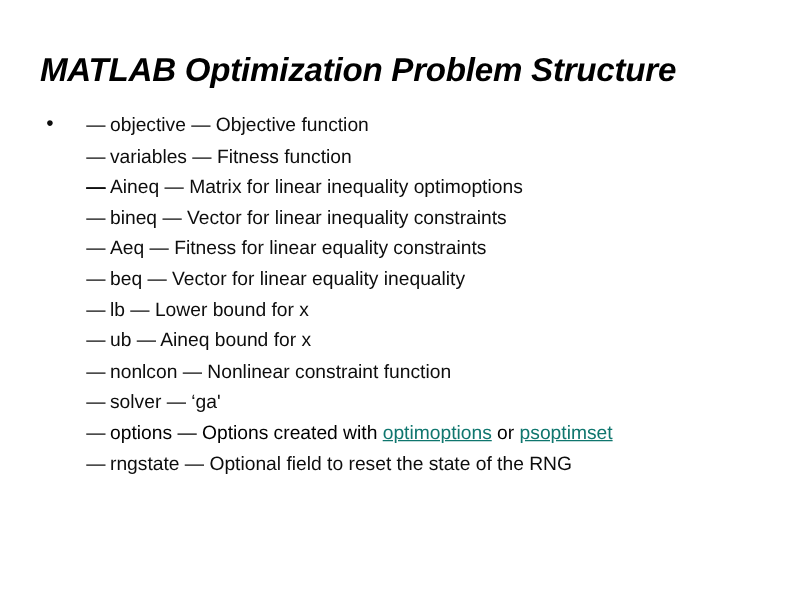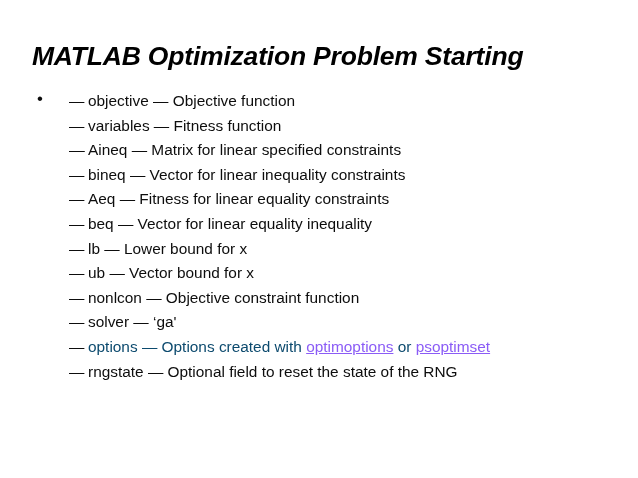--- a/index.html
+++ b/index.html
@@ -78,33 +78,33 @@
   .bullet-l2 .marker {
     position: absolute;
     left: 69px;
     top: 0;
     font-size: 15.4px;
     line-height: 24.6px;
     color: #0d0d0d;
   }
 
   .link {
-    color: #8b5cf6;
+    color: #0f766e;
     text-decoration: underline;
   }
   .plain {
-    color: #0c4a6e;
+    color: #000000;
   }
 </style>
 </head>
 <body>
 
 <div class="slide">
 
-  <div class="slide-title">MATLAB Optimization Problem Starting</div>
+  <div class="slide-title">MATLAB Optimization Problem Structure</div>
 
   <div class="body-block">
 
     <div class="bullet-l1">
       <span class="marker">•</span>
     </div>
 
     <div class="sub-list">
 
       <div class="bullet-l2">
@@ -120,21 +120,21 @@
       <div class="bullet-l2">
         <span class="marker">—</span>
       </div>
 
       <div class="bullet-l2">
         <span class="marker">—</span>
       </div>
 
       <div class="bullet-l2">
         <span class="marker">—</span>
-        <span>Aineq — Matrix for linear specified constraints</span>
+        <span>Aineq — Matrix for linear inequality optimoptions</span>
       </div>
 
       <div class="bullet-l2">
         <span class="marker">—</span>
         <span>bineq — Vector for linear inequality constraints</span>
       </div>
 
       <div class="bullet-l2">
         <span class="marker">—</span>
         <span>Aeq — Fitness for linear equality constraints</span>
@@ -145,26 +145,26 @@
         <span>beq — Vector for linear equality inequality</span>
       </div>
 
       <div class="bullet-l2">
         <span class="marker">—</span>
         <span>lb — Lower bound for x</span>
       </div>
 
       <div class="bullet-l2">
         <span class="marker">—</span>
-        <span>ub — Vector bound for x</span>
+        <span>ub — Aineq bound for x</span>
       </div>
 
       <div class="bullet-l2">
         <span class="marker">—</span>
-        <span>nonlcon — Objective constraint function</span>
+        <span>nonlcon — Nonlinear constraint function</span>
       </div>
 
       <div class="bullet-l2">
         <span class="marker">—</span>
         <span>solver — ‘ga'</span>
       </div>
 
       <div class="bullet-l2">
         <span class="marker">—</span>
         <span class="plain">options — Options created with </span><a class="link" href="#">optimoptions</a><span class="plain"> or </span><a class="link" href="#">psoptimset</a>

